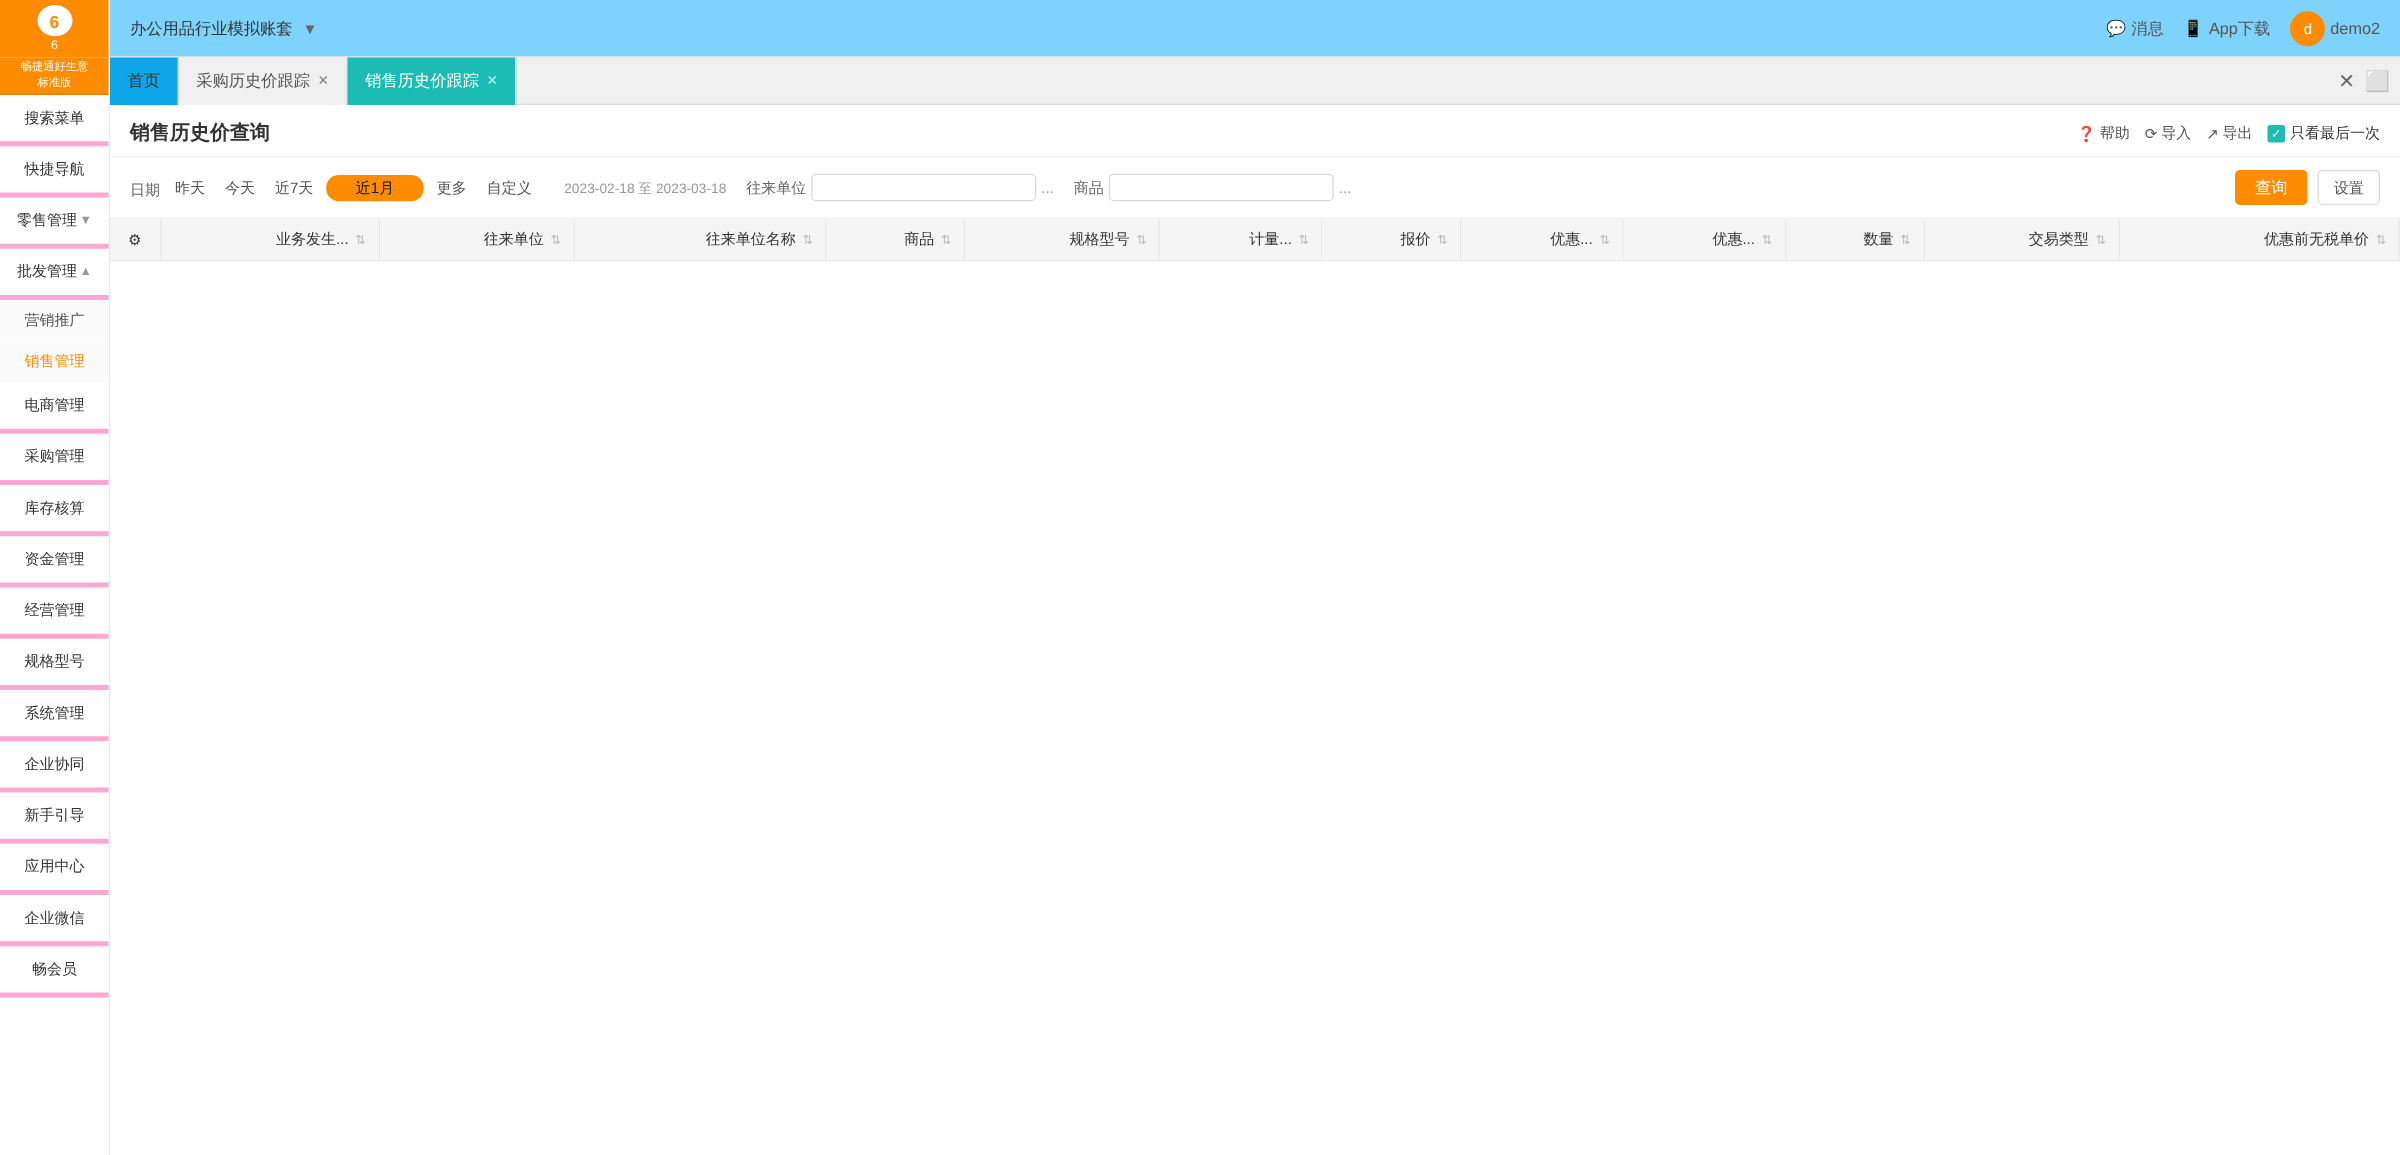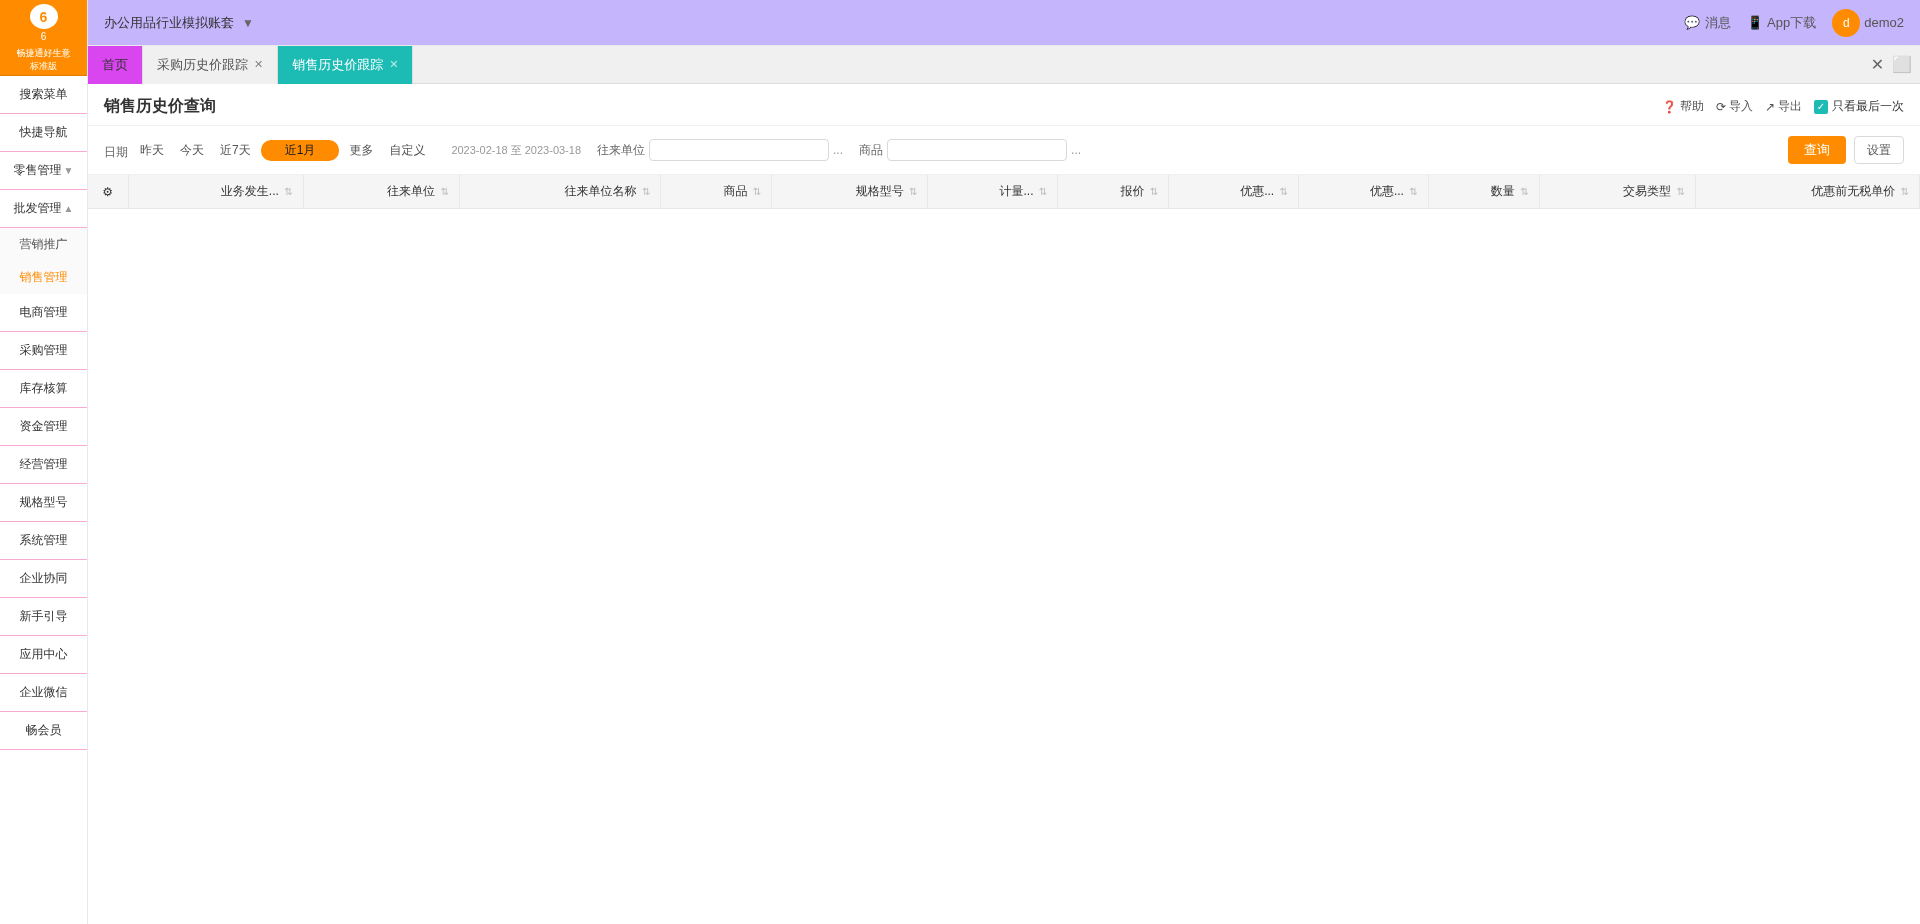--- a/index.html
+++ b/index.html
@@ -33,21 +33,21 @@
       font-size: 14px; color: #ff8c00; font-weight: bold;
     }
     .sidebar-logo-text { color: #fff; font-size: 10px; margin-top: 2px; }
 
     .sidebar-item {
       padding: 10px 4px;
       text-align: center;
       font-size: 12px;
       color: #333;
       cursor: pointer;
-      border-bottom: 1px solid #f9a8d4;
+      border-bottom: 4px solid #f9a8d4;
       display: flex;
       align-items: center;
       justify-content: center;
       flex-direction: row;
       gap: 2px;
     }
     .sidebar-item .item-text { font-size: 12px; }
     .sidebar-item .chevron { font-size: 10px; color: #999; }
 
     .sidebar-sub-item {
@@ -63,21 +63,21 @@
     
     .main-area {
       flex: 1;
       display: flex;
       flex-direction: column;
       overflow: hidden;
     }
 
     
     .top-bar {
-      background: #c4b5fd;
+      background: #7dd3fc;
       height: 46px;
       display: flex;
       align-items: center;
       padding: 0 16px;
       border-bottom: 1px solid #e8e8e8;
       justify-content: space-between;
       flex-shrink: 0;
     }
     .top-bar-left {
       display: flex;
@@ -126,21 +126,21 @@
       align-items: center;
       padding: 0 14px;
       height: 38px;
       font-size: 13px;
       cursor: pointer;
       border-right: 1px solid #ddd;
       gap: 6px;
       white-space: nowrap;
     }
     .tab.home {
-      background: #d946ef;
+      background: #0ea5e9;
       color: #333;
       font-weight: 500;
     }
     .tab.normal {
       background: #f0f0f0;
       color: #555;
     }
     .tab.active {
       background: #1cbbb4;
       color: #fff;

